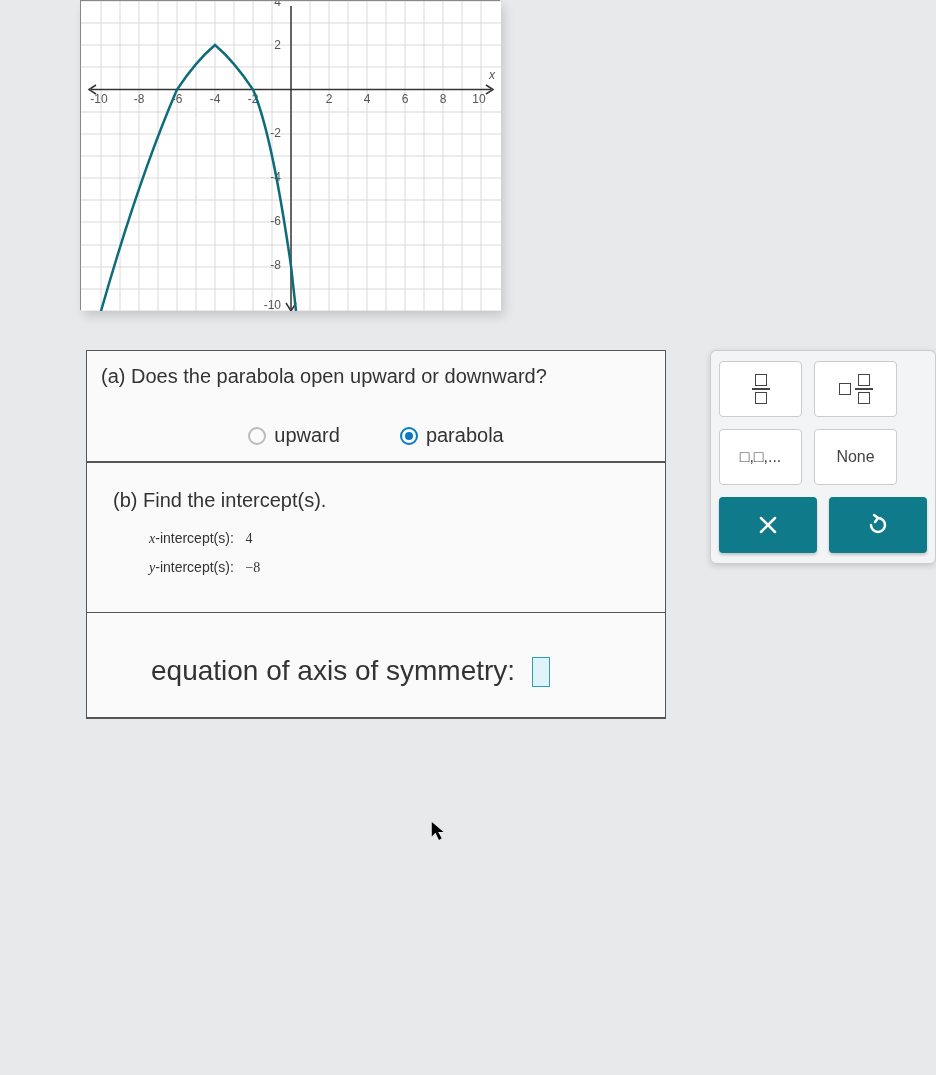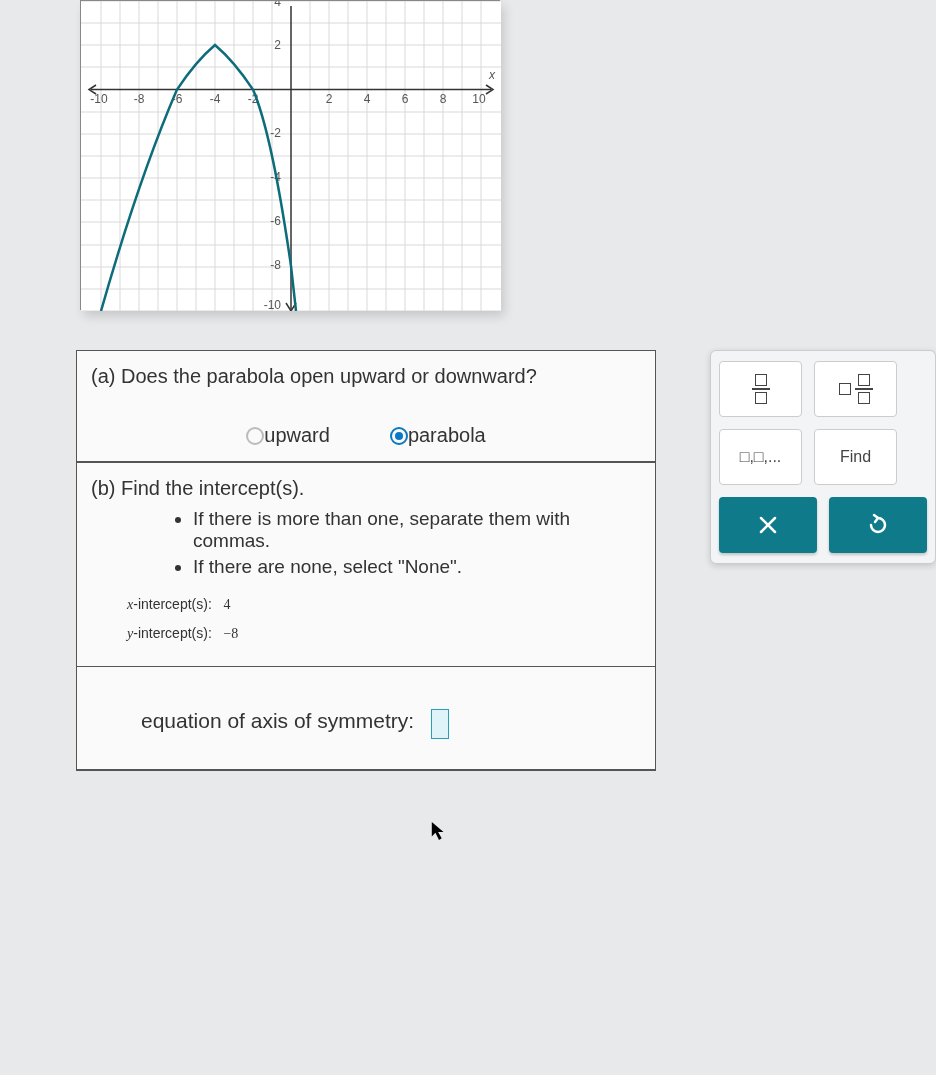--- a/index.html
+++ b/index.html
@@ -19,55 +19,55 @@
     top: 0;
     width: 420px;
     height: 310px;
     background: #fff;
     border: 1px solid #888;
     box-shadow: 4px 6px 10px rgba(0,0,0,0.15);
   }
   .chart-wrap svg { display:block; }
   .question-box {
     position: absolute;
-    left: 76px;
+    left: 86px;
     top: 350px;
     width: 580px;
     background: #fafafa;
     border: 1px solid #555;
     font-size: 20px;
     color: #333;
   }
   .section-a { border-bottom: 1px solid #555; }
   .qa-top { padding: 14px 14px 24px 14px; }
   .radios {
     display: flex;
     justify-content: center;
     gap: 60px;
     padding: 12px 0 14px 0;
     border-top: none;
   }
-  .radio-item { display:flex; align-items:center; gap:0; cursor:pointer; }
+  .radio-item { display:flex; align-items:center; gap:8px; cursor:pointer; }
   .radio-circle {
     width:18px; height:18px; border-radius:50%;
     border:2px solid #bbb; position:relative; flex:0 0 auto;
   }
   .radio-circle.selected { border-color:#0a79c2; }
   .radio-circle.selected::after {
     content:""; position:absolute; left:3px; top:3px; right:3px; bottom:3px;
     background:#0a79c2; border-radius:50%;
   }
-  .section-b { border-top:1px solid #555; border-bottom:1px solid #555; padding: 14px; }
+  .section-b { border-top:1px solid #555; border-bottom:1px solid #555; padding: 26px; }
   .sub-indent { margin: 10px 0 10px 36px; font-size:19px; color:#333; }
   .bullets { margin: 8px 0 14px 62px; font-size:19px; }
   .bullets li { margin-bottom:4px; }
   .intercept-line { margin: 18px 0 6px 36px; font-size:14px; }
   .intercept-line .var { font-style: italic; font-family: 'Times New Roman', serif; }
   .section-c { padding: 14px; border-bottom:1px solid #555;}
-  .axis-line { margin: 28px 0 16px 50px; font-size:21px; display:flex; align-items:flex-start; gap:17px;}
+  .axis-line { margin: 28px 0 16px 50px; font-size:28px; display:flex; align-items:flex-end; gap:17px;}
   .answer-box {
     display:inline-block; width:18px; height:30px;
     border:1px solid #2aa0b8; background:#dff4f8;
   }
   .cursor {
     position:absolute; left:430px; top:820px; width:18px; height:22px;
     pointer-events:none;
   }
 
   .toolbox {
@@ -196,24 +196,20 @@
       </div>
       <div class="radio-item">
         <span class="radio-circle selected"></span>
         <span>parabola</span>
       </div>
     </div>
   </div>
 
   <div class="section-b">
     <div>(b) Find the intercept(s).</div>
-    <ul class="bullets">
-      <li>If there is more than one, separate them with commas.</li>
-      <li>If there are none, select "None".</li>
-    </ul>
     <div class="intercept-line">
       <span class="var">x</span><span>-intercept(s):</span>&nbsp;&nbsp;
       <span style="font-family:'Times New Roman',serif">4</span>
     </div>
     <div class="intercept-line" style="margin-top:12px; margin-bottom:10px;">
       <span class="var">y</span><span>-intercept(s):</span>&nbsp;&nbsp;
       <span style="font-family:'Times New Roman',serif">−8</span>
     </div>
   </div>
 
@@ -248,21 +244,21 @@
           </span>
       </span>
     </div>
     <div class="tool-btn" style="flex:0 0 18px;border:none;background:transparent"></div>
   </div>
   <div class="tool-row">
     <div class="tool-btn small-text">
       <span>□,□,...</span>
     </div>
     <div class="tool-btn small-text">
-      <span>Find</span>
+      <span>None</span>
     </div>
     <div class="tool-btn" style="flex:0 0 18px;border:none;background:transparent"></div>
   </div>
   <div class="action-row">
     <div class="action-btn" title="Close">
       <svg width="22" height="22" viewBox="0 0 22 22">
         <line x1="4" y1="4" x2="18" y2="18" stroke="#fff" stroke-width="2.5" stroke-linecap="round"></line>
         <line x1="18" y1="4" x2="4" y2="18" stroke="#fff" stroke-width="2.5" stroke-linecap="round"></line>
       </svg>
     </div>

